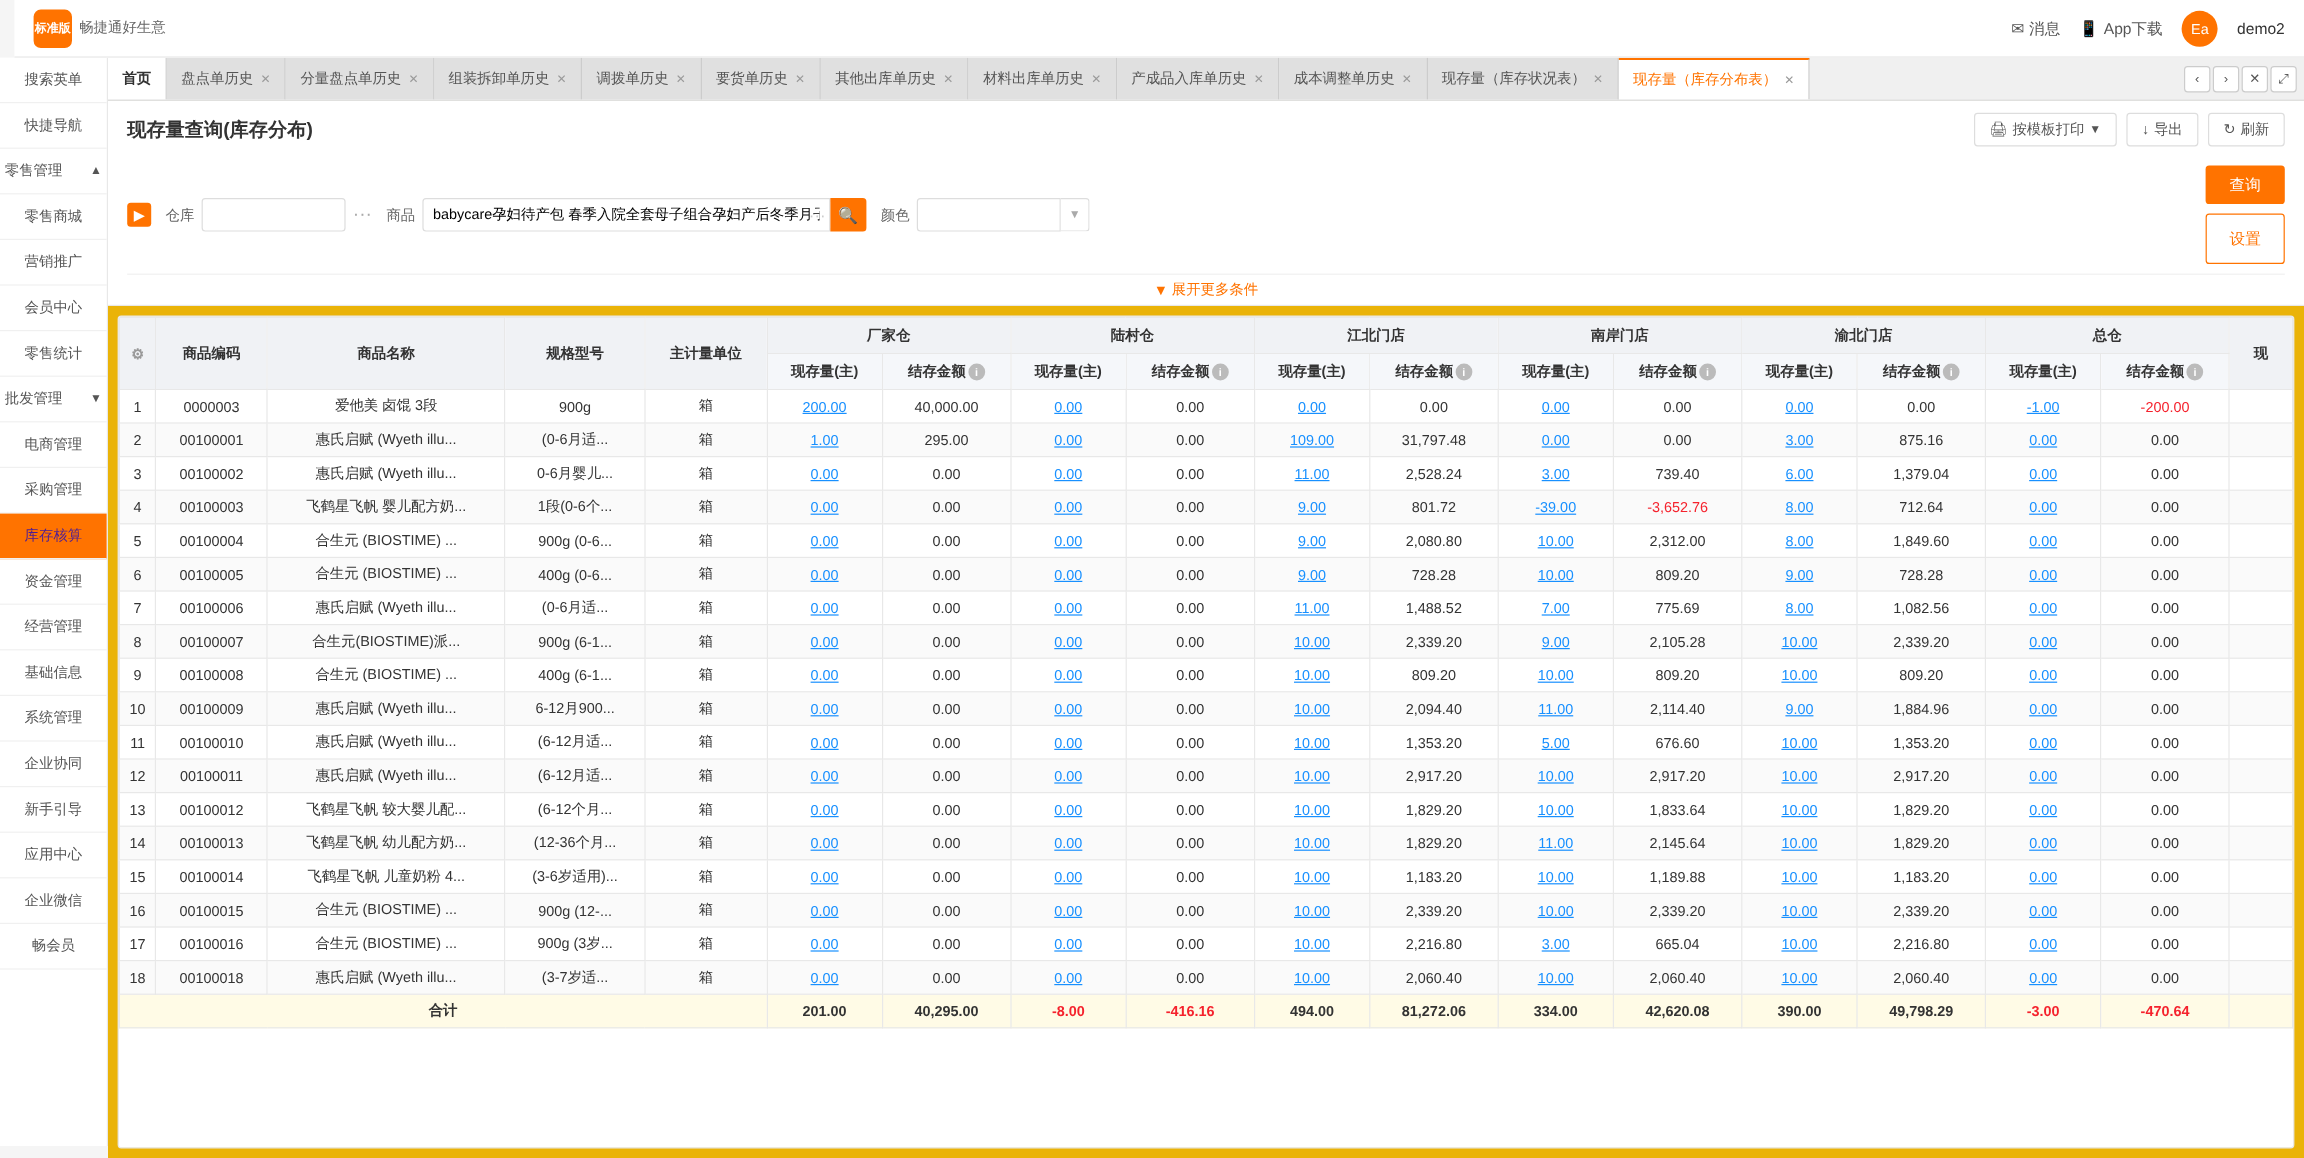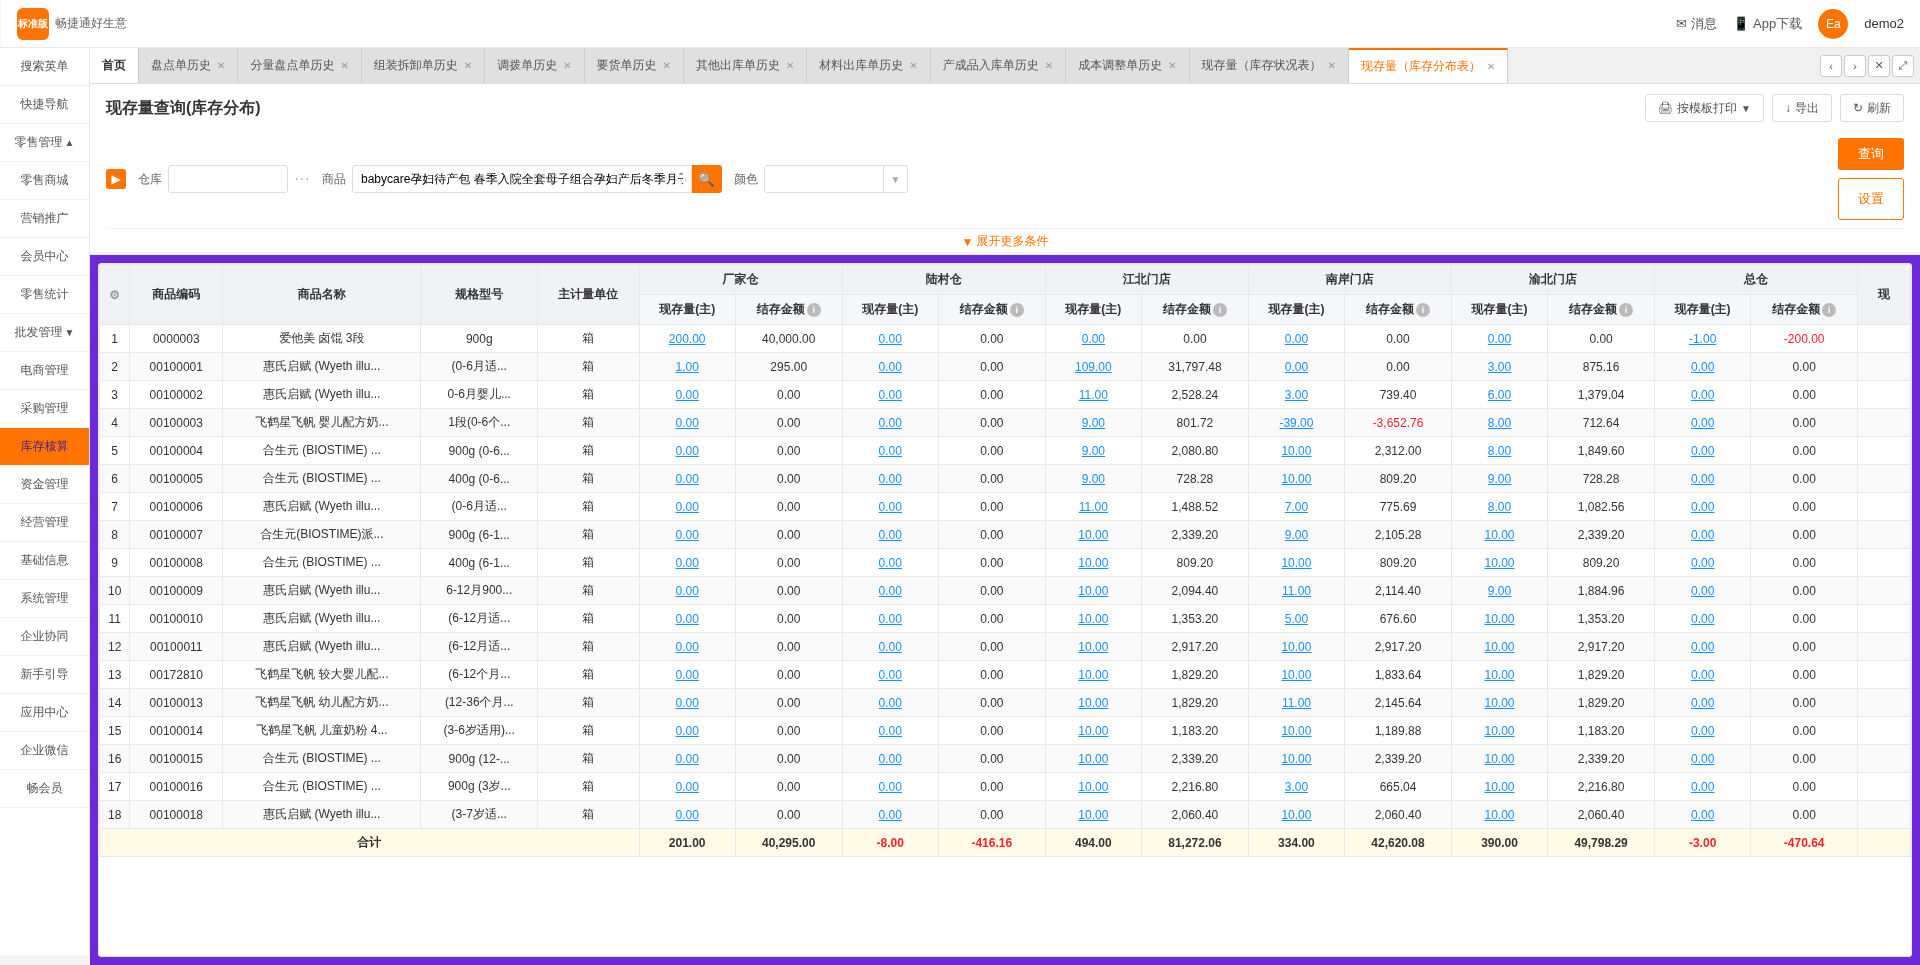--- a/index.html
+++ b/index.html
@@ -8,21 +8,21 @@
     
     .top-bar {
       height: 48px;
       background: #fff;
       display: flex;
       align-items: center;
       justify-content: space-between;
       padding: 0 16px;
       border-bottom: 1px solid #e8e8e8;
       position: fixed;
-      top: 0; left: 1px; right: 0;
+      top: 0; left: 12px; right: 0;
       z-index: 100;
     }
     .logo-area { display: flex; align-items: center; gap: 6px; }
     .logo-icon { width: 32px; height: 32px; background: #ff7300; border-radius: 6px; display: flex; align-items: center; justify-content: center; color: #fff; font-size: 10px; font-weight: bold; }
     .logo-text { font-size: 12px; color: #666; }
     .top-right { display: flex; align-items: center; gap: 16px; }
     .top-btn { display: flex; align-items: center; gap: 4px; font-size: 13px; color: #555; cursor: pointer; }
     .avatar { width: 30px; height: 30px; border-radius: 50%; background: #ff7300; display: flex; align-items: center; justify-content: center; color: #fff; font-size: 12px; }
     
     
@@ -37,21 +37,21 @@
     }
     .sidebar-item {
       padding: 10px 4px;
       text-align: center;
       cursor: pointer;
       font-size: 12px;
       color: #555;
       border-bottom: 1px solid #f0f0f0;
     }
     .sidebar-item.active { background: #ff7300; color: #4c1d95; }
-    .sidebar-item.has-sub { display: flex; align-items: center; justify-content: center; gap: 2px; }
+    .sidebar-item.has-sub { display: flex; align-items: center; justify-content: space-between; gap: 2px; }
     .sidebar-item .sub-arrow { font-size: 10px; }
     
     
     .tab-bar {
       position: fixed;
       top: 48px;
       left: 90px; right: 0;
       height: 36px;
       background: #f0f0f0;
       display: flex;
@@ -79,21 +79,21 @@
     .tab .tab-close { font-size: 10px; color: #999; cursor: pointer; }
     .tab-home { background: #fff; color: #333; font-weight: bold; }
     .tab-nav-btns { display: flex; align-items: center; gap: 2px; padding: 0 6px; }
     .tab-nav-btn { width: 22px; height: 22px; background: #fff; border: 1px solid #ccc; border-radius: 3px; display: flex; align-items: center; justify-content: center; cursor: pointer; font-size: 11px; color: #555; }
     
     
     .main-content {
       position: fixed;
       top: 84px;
       left: 90px; right: 0; bottom: 0;
-      background: #6d28d9;
+      background: #eab308;
       overflow: hidden;
       display: flex;
       flex-direction: column;
     }
     
     
     .page-header {
       background: #fff;
       padding: 10px 16px 0 16px;
       border-bottom: 1px solid #e8e8e8;
@@ -787,21 +787,21 @@
             <td class="text-underline">10.00</td>
             <td>2,917.20</td>
             <td class="text-underline">10.00</td>
             <td>2,917.20</td>
             <td class="text-underline">0.00</td>
             <td>0.00</td>
             <td></td>
           </tr>
           <tr>
             <td>13</td>
-            <td>00172810</td>
+            <td>00100012</td>
             <td>飞鹤星飞帆 较大婴儿配...</td>
             <td>(6-12个月...</td>
             <td>箱</td>
             <td class="text-underline">0.00</td>
             <td>0.00</td>
             <td class="text-underline">0.00</td>
             <td>0.00</td>
             <td class="text-underline">10.00</td>
             <td>1,829.20</td>
             <td class="text-underline">10.00</td>

